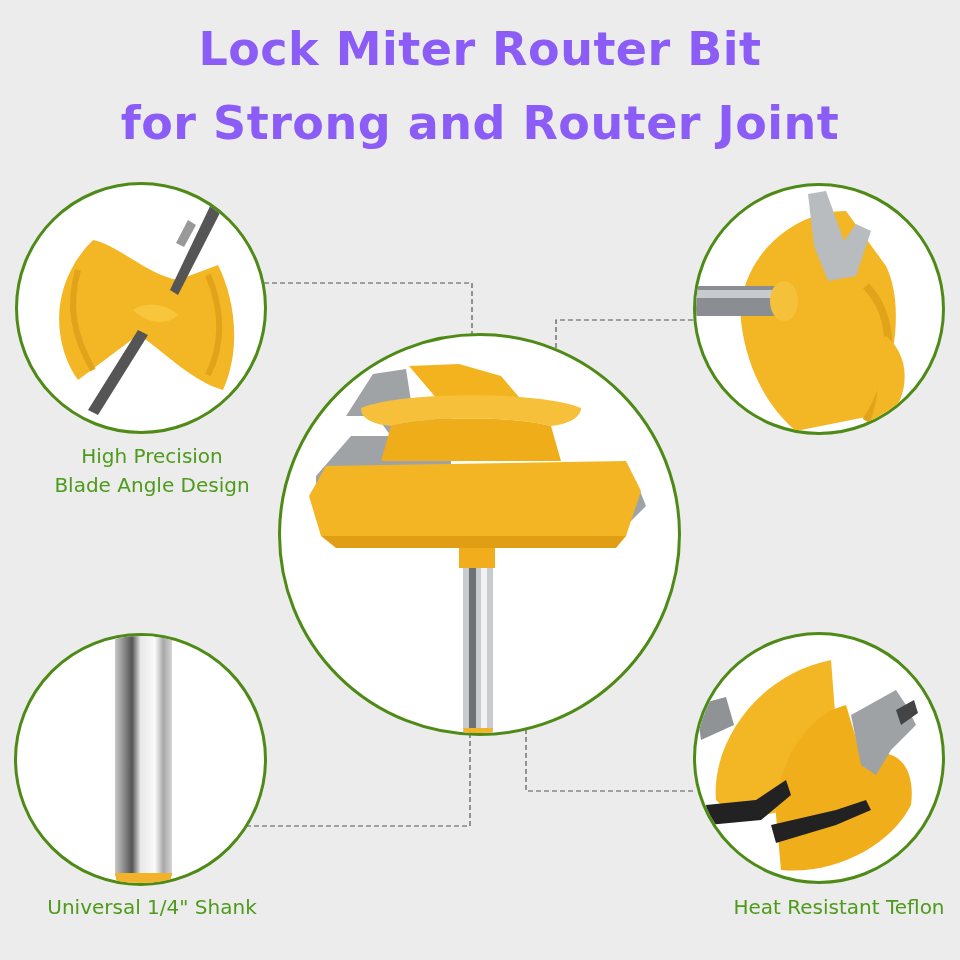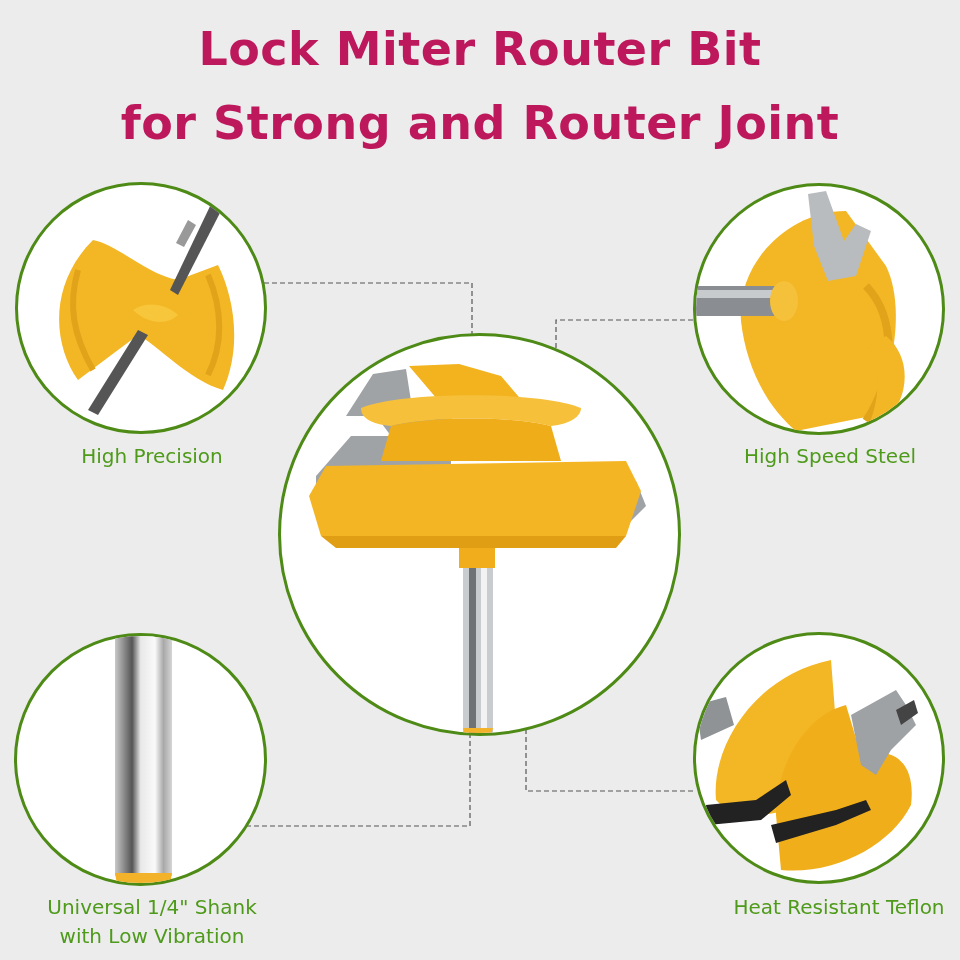--- a/index.html
+++ b/index.html
@@ -4,21 +4,21 @@
 <style>
   html, body { margin:0; padding:0; }
   body {
     width:960px; height:960px; overflow:hidden;
     background:#ececec;
     position:relative;
     font-family:"DejaVu Sans", "Liberation Sans", sans-serif;
   }
   .title {
     position:absolute; left:0; width:960px; text-align:center;
-    color:#be185d; font-weight:bold; font-size:46px; letter-spacing:0.5px;
+    color:#8b5cf6; font-weight:bold; font-size:46px; letter-spacing:0.5px;
     font-family:"DejaVu Sans", sans-serif;
   }
   .title.l1 { top:22px; }
   .title.l2 { top:96px; }
 
   .circle {
     position:absolute; border-radius:50%; background:#ffffff;
     border:3px solid #4e8a16; box-sizing:border-box; overflow:hidden;
   }
   .caption {
@@ -109,23 +109,22 @@
     <path d="M80,180 C80,130 110,80 150,70 L165,120 C200,110 220,130 215,170 C195,210 140,240 85,235 Z" fill="#f0ae1a"></path>
     <polygon points="155,80 200,55 210,70 220,90 195,115 180,140 165,130" fill="#9ea2a5"></polygon>
     <polygon points="200,75 218,65 222,78 205,90" fill="#444"></polygon>
     <polygon points="10,170 60,165 90,145 95,160 65,185 12,190" fill="#222"></polygon>
     <polygon points="75,190 140,175 170,165 175,175 140,190 80,208" fill="#222"></polygon>
   </svg>
 </div>
 
 <div class="caption" style="left:0px; top:442px; width:280px;">
   <span>High Precision</span>
+  <span>Blade Angle Design</span>
 </div>
 <div class="caption" style="left:676px; top:442px; width:284px;">
-  <span>High Speed Steel</span>
 </div>
 <div class="caption" style="left:0px; top:893px; width:280px;">
   <span>Universal 1/4" Shank</span>
-  <span>with Low Vibration</span>
 </div>
 <div class="caption" style="left:685px; top:893px; width:284px;">
   <span>Heat Resistant Teflon</span>
 </div>
 
 </body></html>

